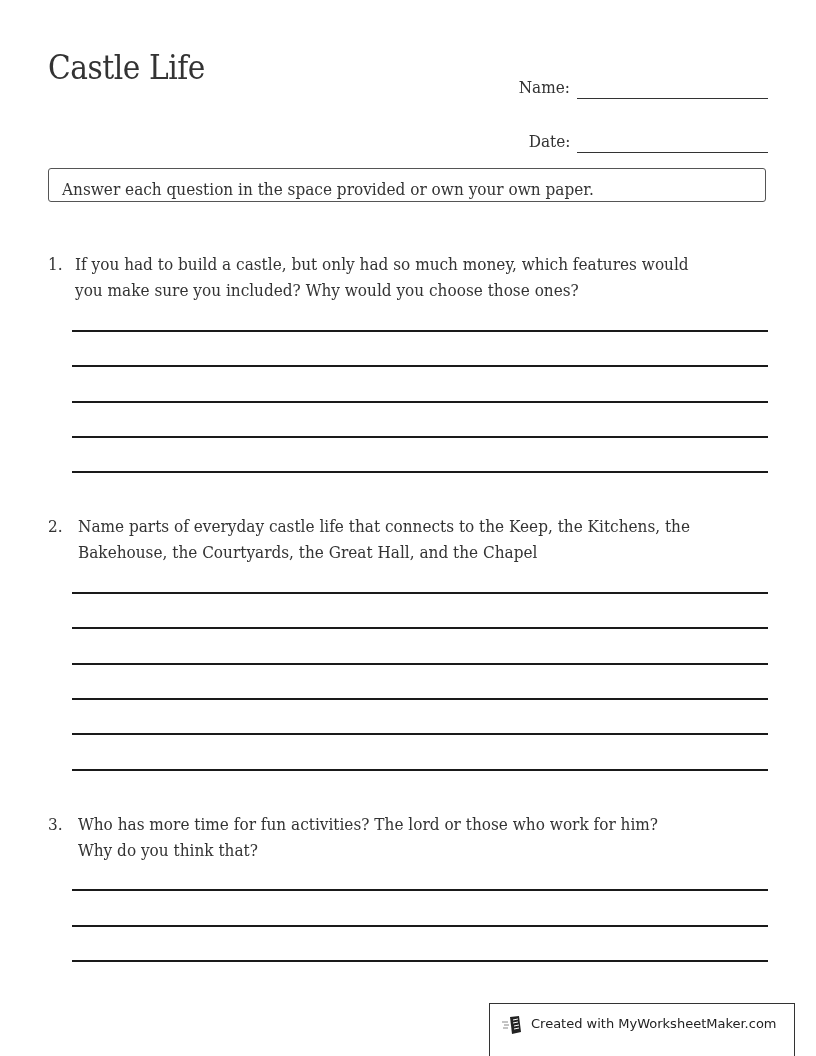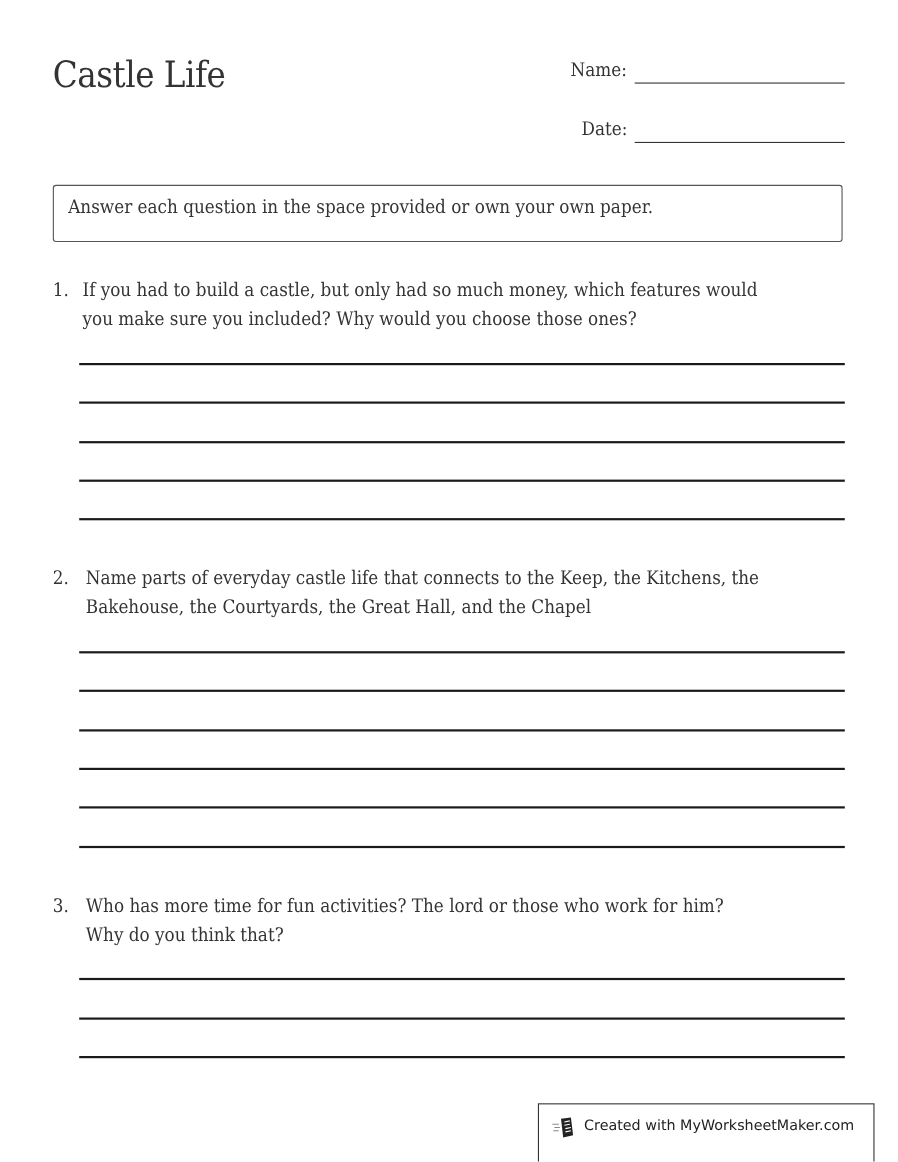--- a/index.html
+++ b/index.html
@@ -1,21 +1,21 @@
 <!DOCTYPE html>
 <html><head>
 <meta charset="utf-8">
 <style>
   html,body{margin:0;padding:0;background:#fff;}
   body{width:816px;height:1056px;position:relative;font-family:"DejaVu Serif","Liberation Serif",serif;color:#333;overflow:hidden;}
   .title{position:absolute;left:48px;top:48px;font-size:33px;color:#333;letter-spacing:-0.5px;font-family:"DejaVu Serif",serif;font-weight:normal;transform:scaleX(0.9);transform-origin:left;}
-  .meta-row{position:absolute;left:480px;width:288px;height:24px;}
+  .meta-row{position:absolute;left:480px;width:288px;height:24px;margin-top:23px;}
   .meta-label{position:absolute;right:198px;bottom:2px;font-size:17px;color:#333;transform:scaleX(0.9);transform-origin:right;}
   .meta-line{position:absolute;right:0;bottom:0;width:191px;border-bottom:1px solid #333;height:0;}
-  .instructions{position:absolute;left:48px;top:168px;width:718px;height:52px;border:1px solid #555;border-radius:3px;box-sizing:border-box;}
+  .instructions{position:absolute;left:48px;top:168px;width:718px;height:34px;border:1px solid #555;border-radius:3px;box-sizing:border-box;}
   .instructions span{position:absolute;left:13px;top:10px;font-size:17px;color:#333;transform:scaleX(0.9);transform-origin:left;white-space:nowrap;}
   .q{position:absolute;left:48px;width:720px;}
   .q-num{position:absolute;left:0;top:0;font-size:17px;}
   .q-text{position:absolute;top:0;font-size:17px;line-height:26px;white-space:nowrap;transform:scaleX(0.9);transform-origin:left;}
   .q-num{line-height:26px;transform:scaleX(0.9);transform-origin:left;}
   .answer-line{position:absolute;left:72px;width:696px;height:0;border-bottom:2px solid #1a1a1a;}
   .footer{position:absolute;left:489px;top:1003px;width:306px;height:58px;border:1px solid #333;box-sizing:border-box;}
   .footer .logo{position:absolute;left:12px;top:11px;width:22px;height:20px;}
   .footer .txt{position:absolute;left:41px;top:12px;font-family:"DejaVu Sans",sans-serif;font-size:13px;color:#222;white-space:nowrap;}
 </style>

